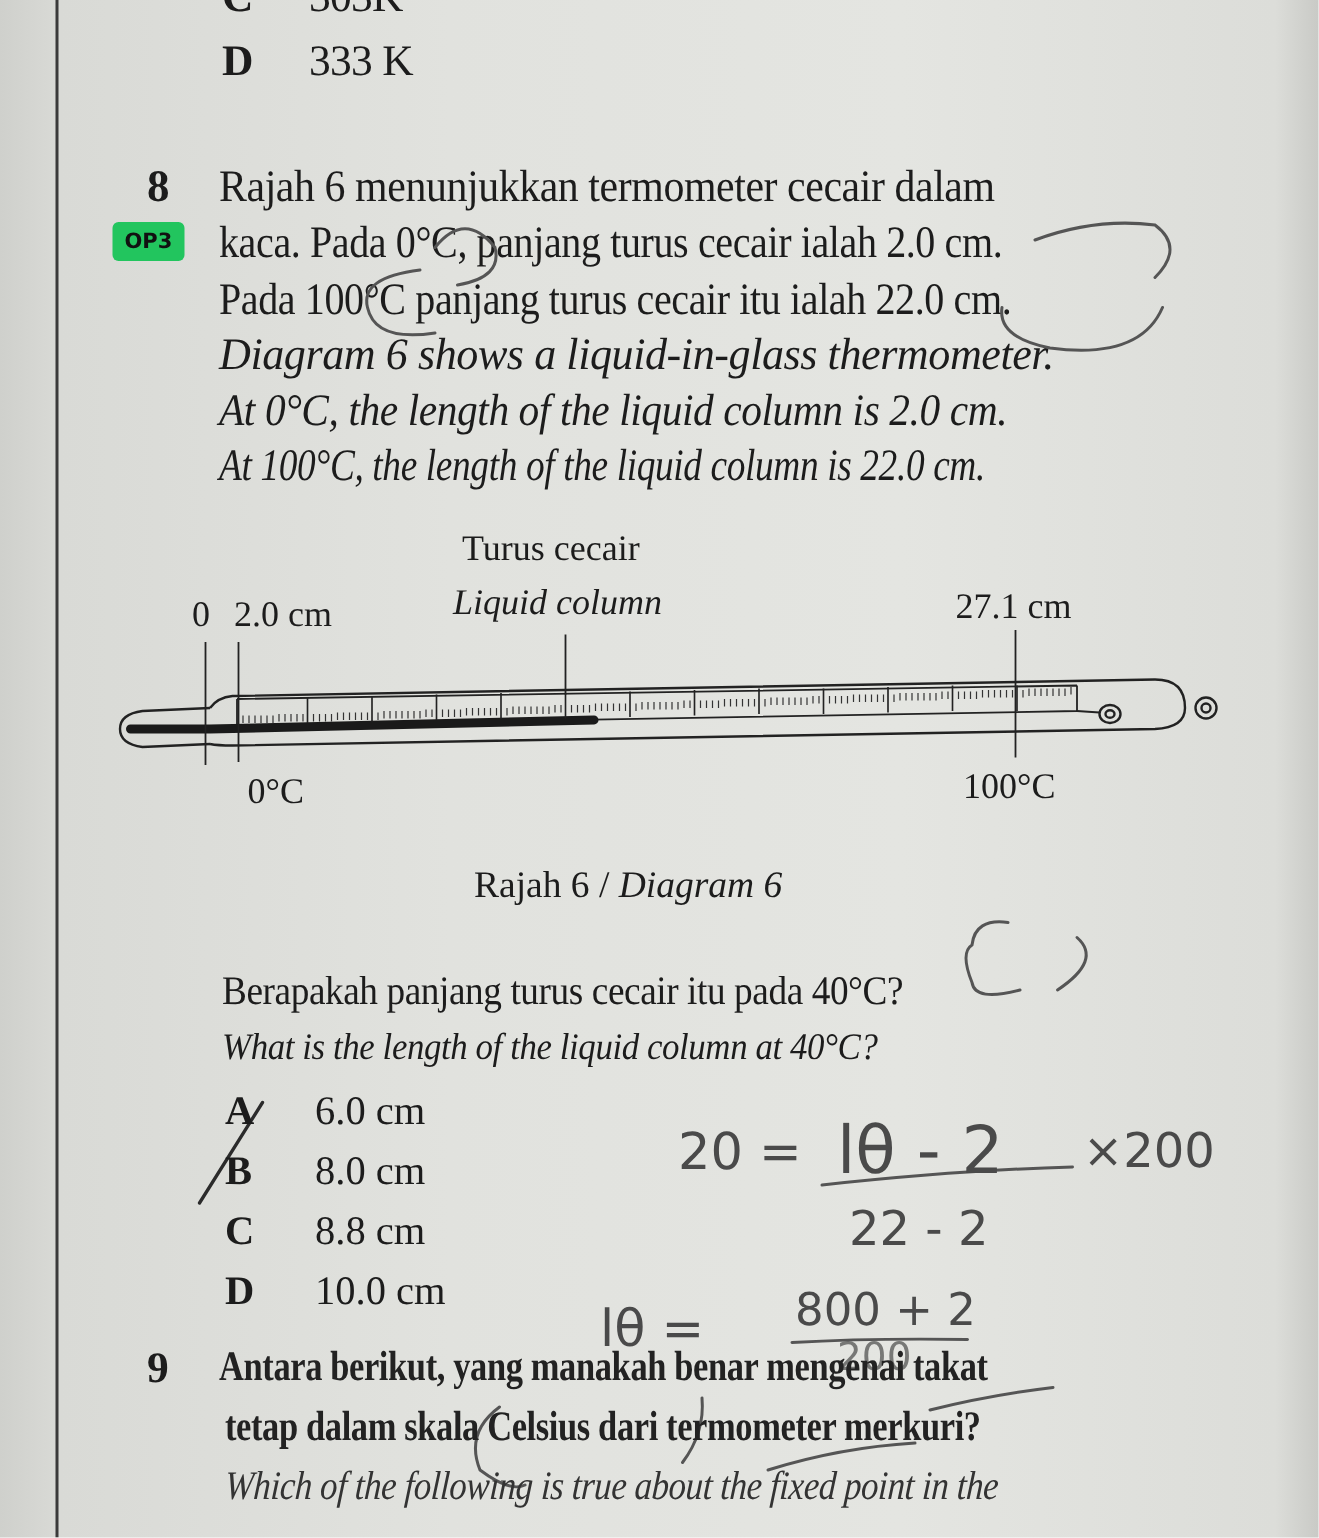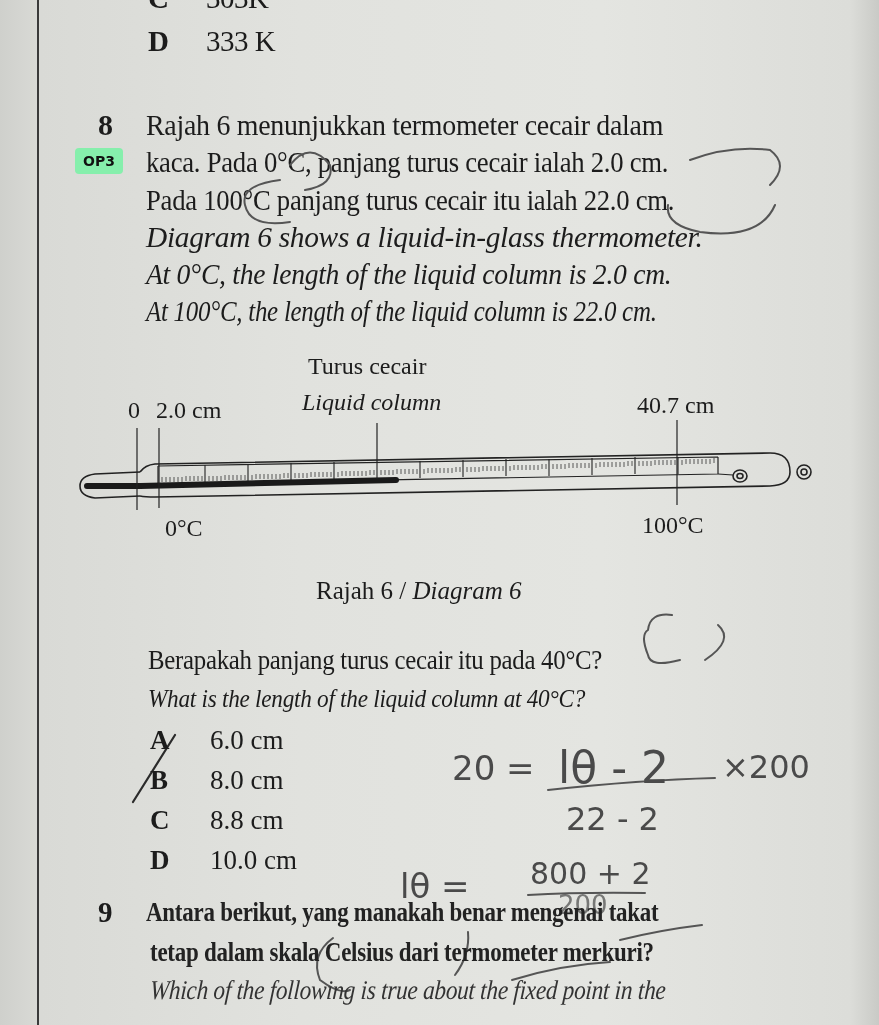--- a/index.html
+++ b/index.html
@@ -10,21 +10,21 @@
     color: #1c1c1c;
   }
   .page-line { position: absolute; left: 37px; top: 0; width: 2px; height: 1025px; background: #3a3a3a; }
   .abs { position: absolute; white-space: nowrap; }
   .prev-opt { font-size: 29px; letter-spacing: -0.5px; }
   .prev-opt .letter { font-weight: bold; display: inline-block; width: 58px; }
   .qnum { font-weight: bold; font-size: 30px; }
   .qline { font-size: 30px; letter-spacing: -0.3px; transform-origin: left center; }
   .qline.it { font-style: italic; }
   .op3 {
-    background: #86efac; border-radius: 4px; font-family: "DejaVu Sans", sans-serif;
+    background: #22c55e; border-radius: 4px; font-family: "DejaVu Sans", sans-serif;
     font-weight: bold; font-size: 14px; color: #111; padding: 5px 8px; letter-spacing: 0px;
   }
   .diag-label { font-size: 24px; }
   .diag-label.it { font-style: italic; }
   .caption { font-size: 25px; font-weight: normal; }
   .caption .it { font-style: italic; }
   .opt { font-size: 27px; }
   .opt .letter { font-weight: bold; display: inline-block; width: 60px; }
   .hand { font-family: "DejaVu Sans", sans-serif; color: #4a4a4a; font-weight: normal; }
   svg { position: absolute; left: 0; top: 0; overflow: visible; }
@@ -48,21 +48,21 @@
 <div class="abs qline" style="left:146px; top:145px; transform:scaleX(0.89);">kaca. Pada 0°C, panjang turus cecair ialah 2.0 cm.</div>
 <div class="abs qline" style="left:146px; top:183px; transform:scaleX(0.89);">Pada 100°C panjang turus cecair itu ialah 22.0 cm.</div>
 <div class="abs qline it" style="left:146px; top:220px; transform:scaleX(0.98);">Diagram 6 shows a liquid-in-glass thermometer.</div>
 <div class="abs qline it" style="left:146px; top:257px; transform:scaleX(0.92);">At 0°C, the length of the liquid column is 2.0 cm.</div>
 <div class="abs qline it" style="left:146px; top:294px; transform:scaleX(0.83);">At 100°C, the length of the liquid column is 22.0 cm.</div>
 
 <div class="abs diag-label" style="left:308px; top:353px;">Turus cecair</div>
 <div class="abs diag-label it" style="left:302px; top:389px;">Liquid column</div>
 <div class="abs diag-label" style="left:128px; top:397px;">0</div>
 <div class="abs diag-label" style="left:156px; top:397px;">2.0 cm</div>
-<div class="abs diag-label" style="left:637px; top:392px;">40.7 cm</div>
+<div class="abs diag-label" style="left:637px; top:392px;">27.1 cm</div>
 <div class="abs diag-label" style="left:165px; top:515px;">0°C</div>
 <div class="abs diag-label" style="left:642px; top:512px;">100°C</div>
 
 <svg width="879" height="1025">
   <g stroke="#222" fill="none" stroke-width="1.6">
 
     <path d="M 140 472 L 95 474 Q 80 476 80 486 Q 80 496 95 498 L 140 496"></path>
 
     <path d="M 140 472 Q 145 465 155 464 L 770 453 Q 790 453 790 472 Q 790 485 770 486 L 155 497 Q 145 497 140 496"></path>
 

